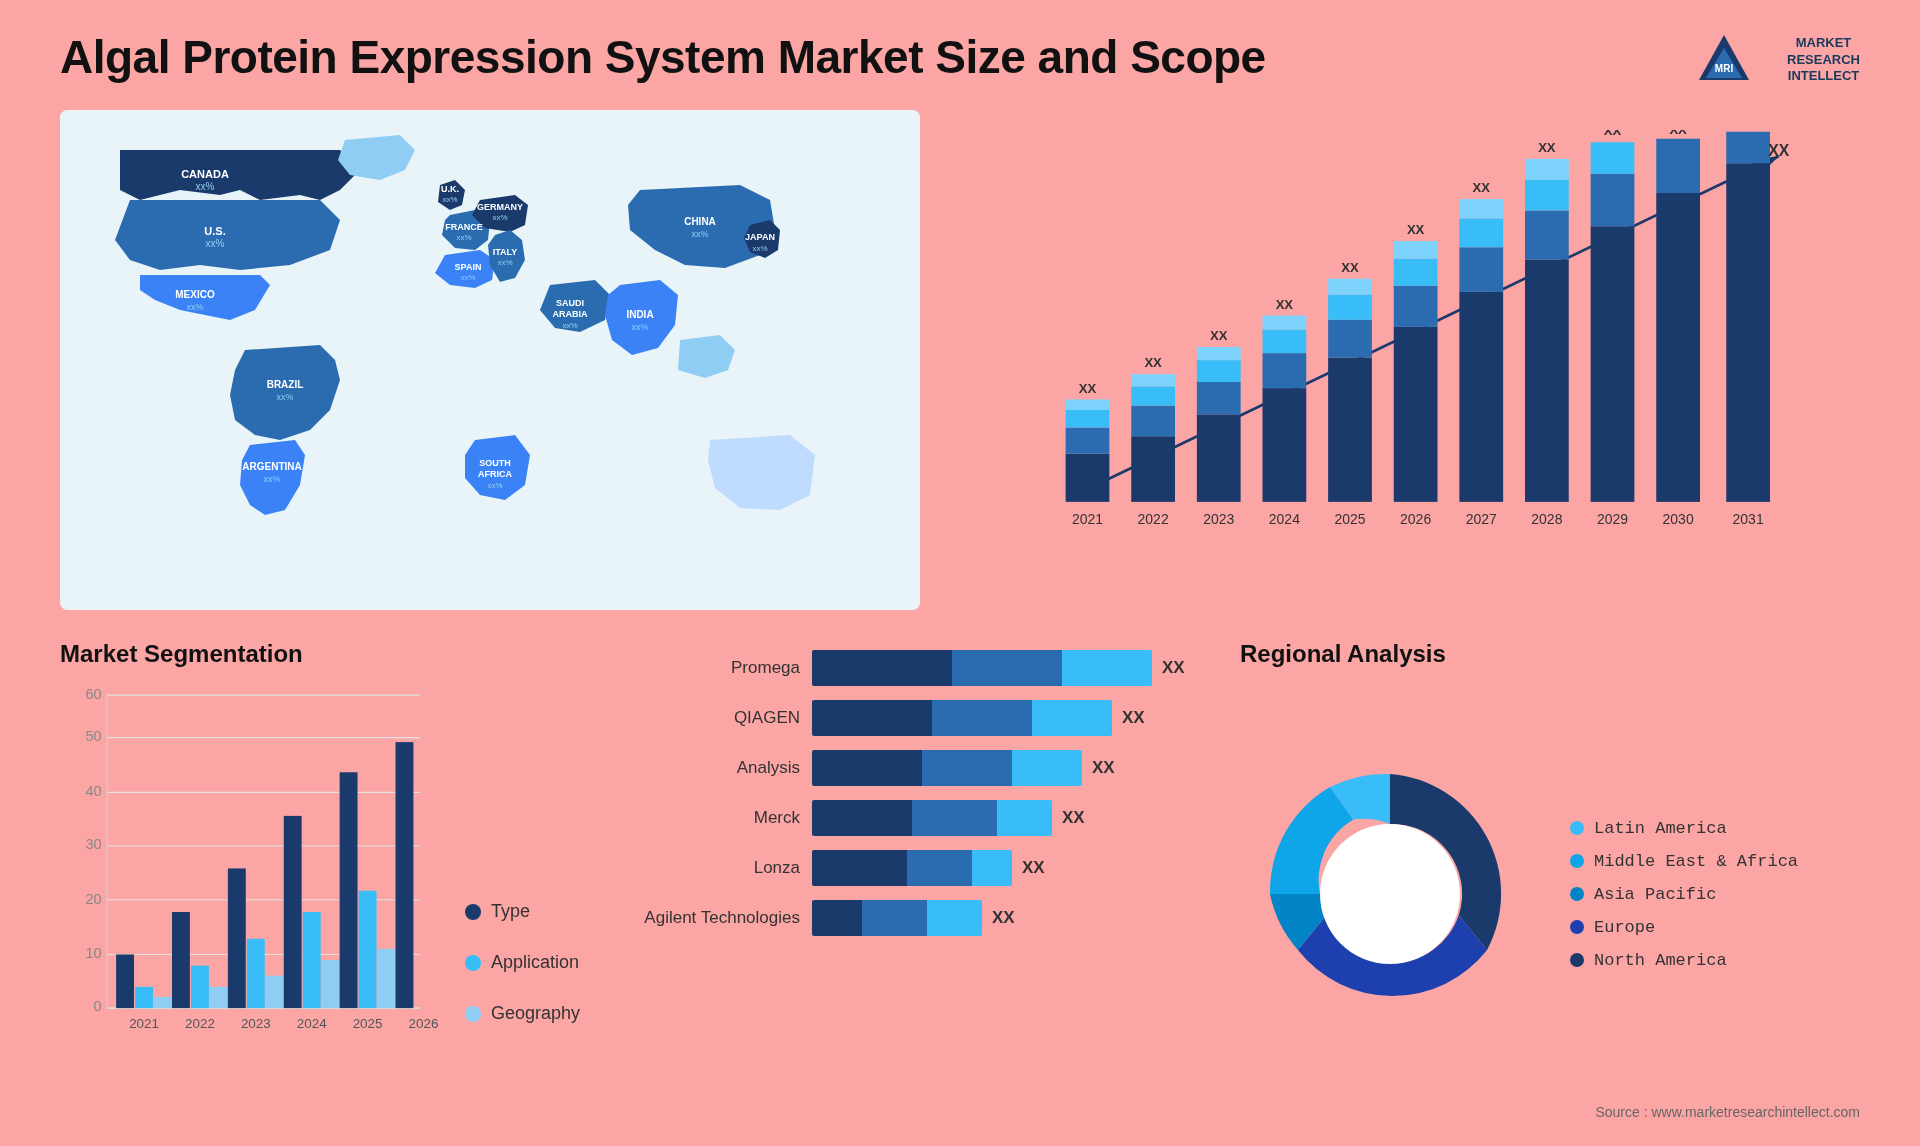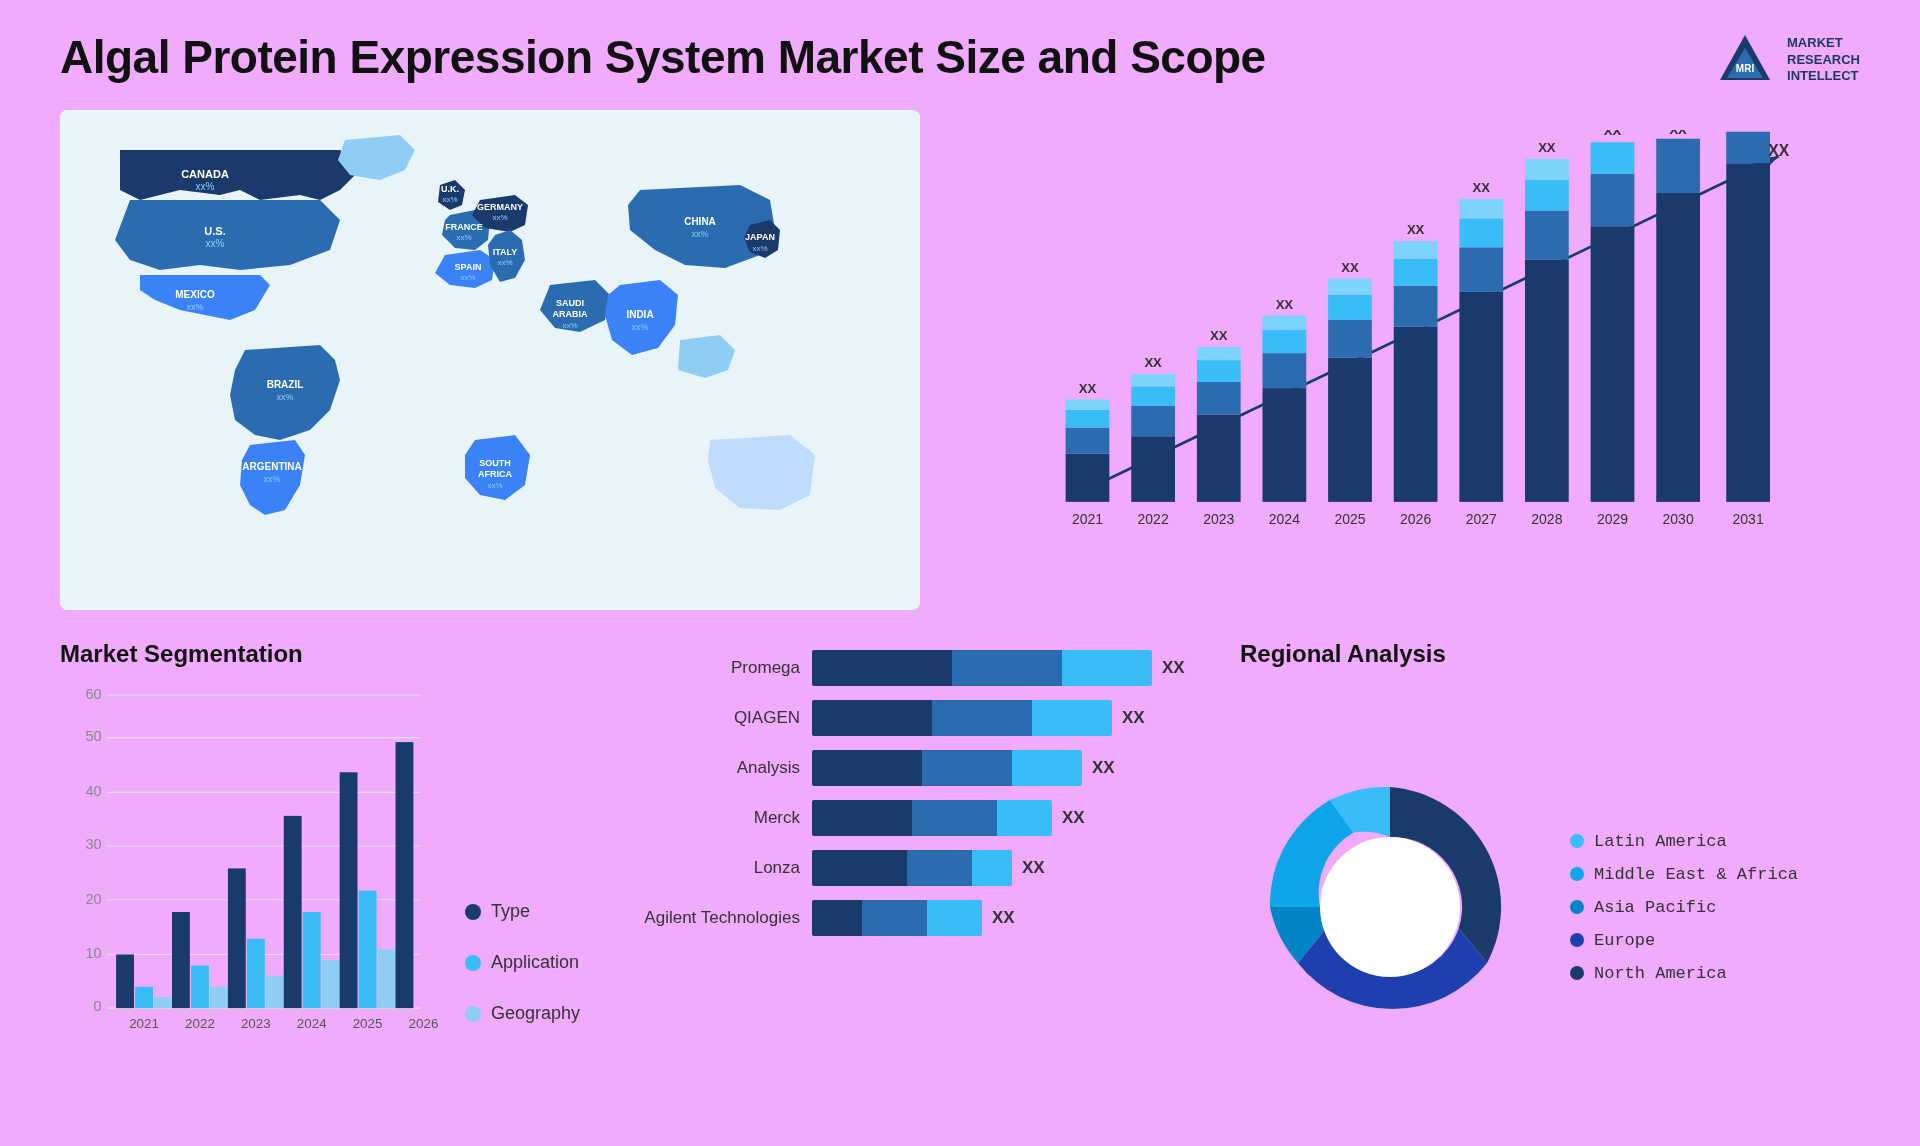--- a/index.html
+++ b/index.html
@@ -8,21 +8,21 @@
       background: #fff;
       width: 1920px;
       min-height: 1146px;
       overflow: hidden;
     }
 
     .page {
       width: 1920px;
       min-height: 1146px;
       padding: 30px 60px 20px 60px;
-      background: #f0abfc;
+      background: #fca5a5;
     }
 
     
     .header {
       display: flex;
       justify-content: space-between;
       align-items: flex-start;
       margin-bottom: 20px;
     }
     .page-title {
@@ -37,22 +37,23 @@
       gap: 12px;
     }
     .logo-icon {
       width: 60px;
       height: 60px;
     }
     .logo-text {
       font-size: 13px;
       font-weight: 700;
       color: #1a3a5c;
-      text-align: left;
+      text-align: center;
       line-height: 1.3;
+      margin-left: 21px;
     }
 
     
     .top-section {
       display: flex;
       gap: 40px;
       height: 500px;
       margin-bottom: 30px;
     }
 
@@ -597,17 +598,18 @@
           <div class="reg-legend-item">
             <div class="reg-legend-dot" style="background:#1e40af;"></div>
             <span>Europe</span>
           </div>
           <div class="reg-legend-item">
             <div class="reg-legend-dot" style="background:#1a3a6c;"></div>
             <span>North America</span>
           </div>
         </div>
       </div>
+      <div class="source-text">Source : www.marketresearchintellect.com</div>
     </div>
 
   </div>
 
 </div>
 
 </body></html>

